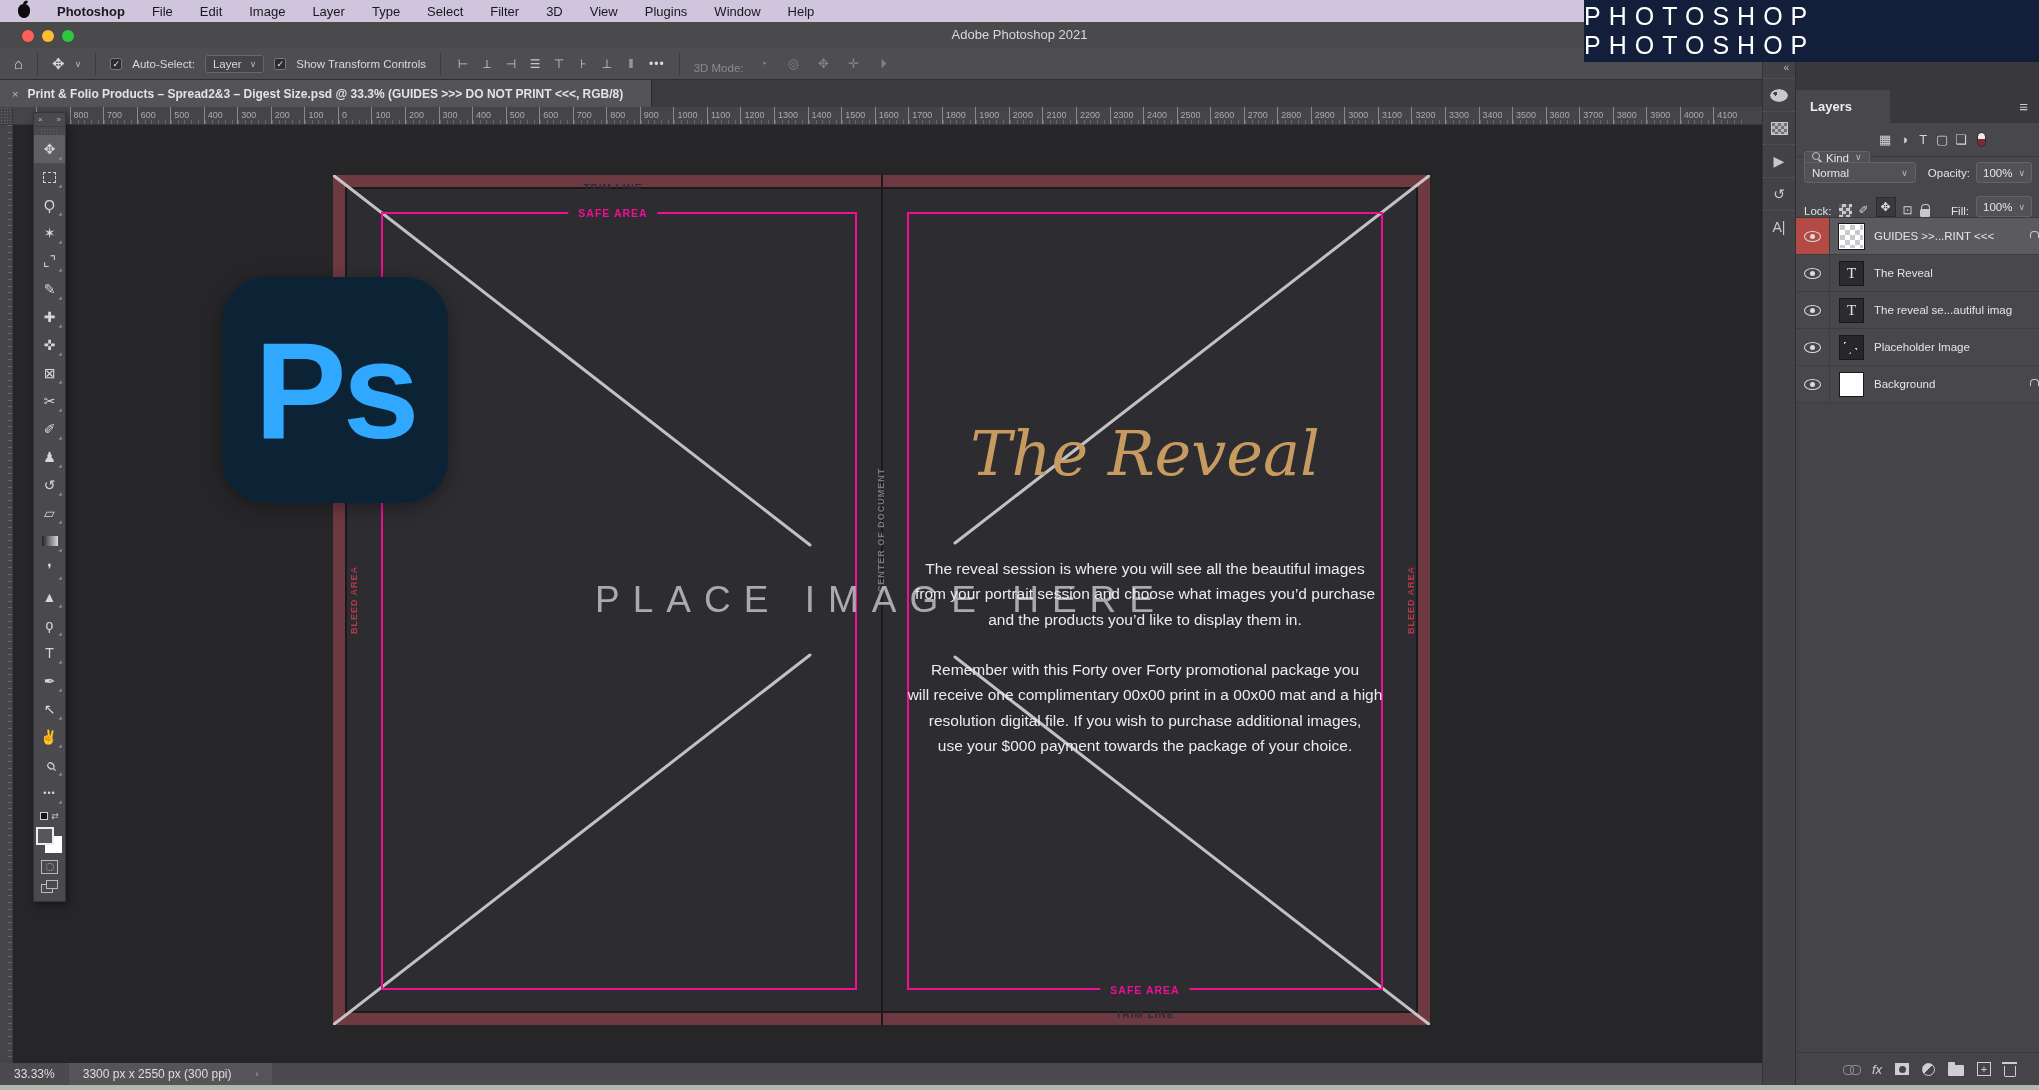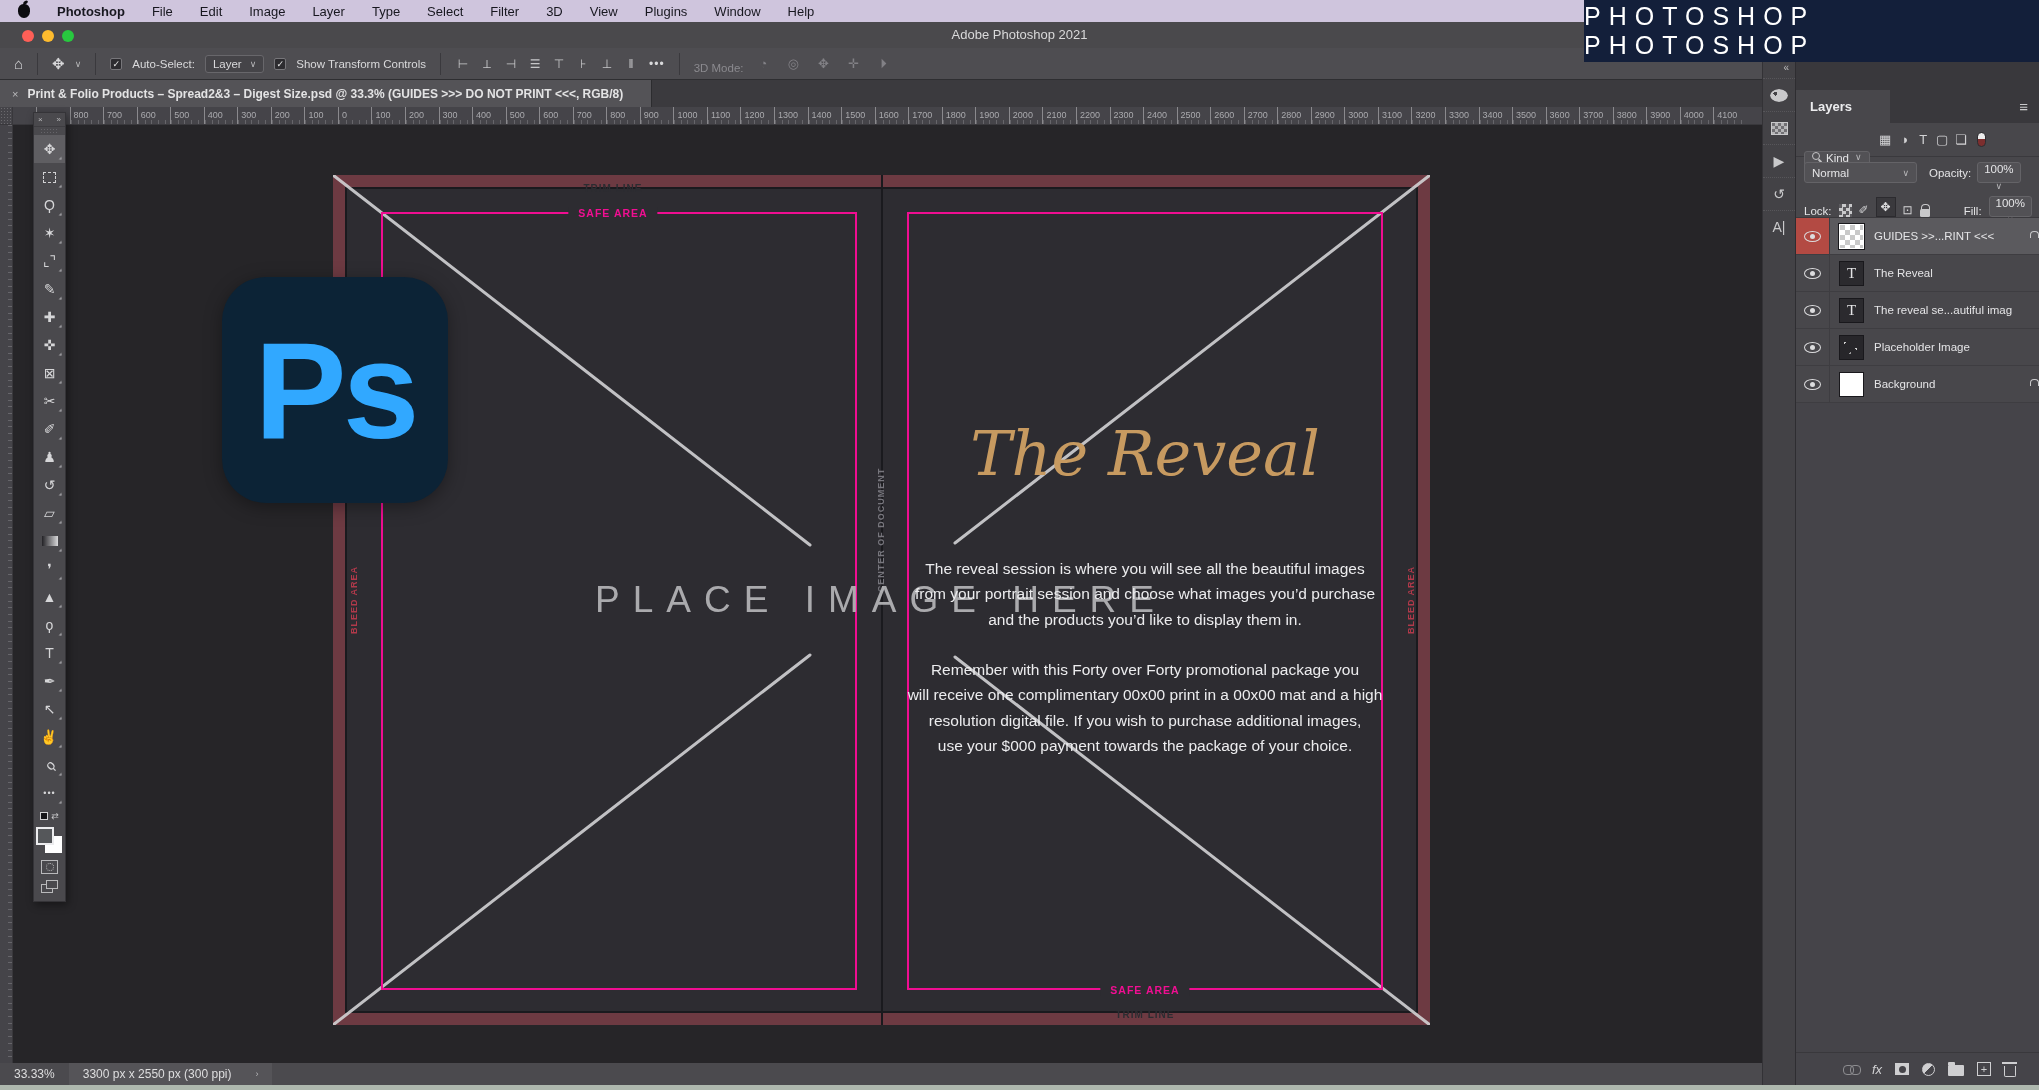--- a/index.html
+++ b/index.html
@@ -157,21 +157,21 @@
   .kind-box { display:flex; gap:6px; background:#525155; border:1px solid #646367;
     border-radius:3px; height:22px; padding:0 7px;margin-top:44px; }
   .kind-box .mag-ico { width:8px; height:8px; border-width:1.5px; }
   .kind-box .mag-ico::after { width:1.5px; height:4px; left:6px; top:6px; }
   .filt-ico { font-size:13px; color:#d2d2d4; width:17px; text-align:center; }
   .pill-toggle { width:9px; height:15px; border-radius:5px; background:linear-gradient(#ededed 50%, #7c2e2e 50%); border:1px solid #2d2c30;}
   .lp-blend { position:absolute; left:0; top:95px; width:244px; height:31px; display:flex; align-items:center; gap:6px; padding:0 8px; }
   .blend-select { display:flex; align-items:center; justify-content:space-between; background:#525155;
     border:1px solid #646367; border-radius:3px; height:21px; width:113px; padding:0 7px;}
   .small-val { display:flex; align-items:center; gap:6px; background:#525155; border:1px solid #646367;
-    border-radius:3px; height:21px; padding:0 6px;flex-direction:column;}
+    border-radius:3px; height:21px; padding:0 6px;}
   .lp-lock { position:absolute; left:0; top:126px; width:244px; height:30px; border-bottom:1px solid #3a393d;
     display:flex; align-items:flex-end; gap:7px; padding:0 8px;}
   .lock-mini { font-size:12px; color:#d2d2d4; }
   .lock-check { width:13px; height:13px; background:repeating-conic-gradient(#c9c9cb 0 25%, #5b5a5e 0 50%) 0 0/7px 7px; }
   .lock-move-box { width:20px; height:20px; background:#3a393d; border:1px solid #2c2b2f; display:flex; align-items:center; justify-content:center; color:#e2e2e4; font-size:12px;}
   .lock-ico { position:relative; width:10px; height:8px; background:#c9c9cb; border-radius:1.5px; margin-top:5px;}
   .lock-ico::before { content:""; position:absolute; left:1.5px; top:-5px; width:7px; height:6px;
     border:1.5px solid #c9c9cb; border-bottom:none; border-radius:4px 4px 0 0;}
   .lp-rows { position:absolute; left:0; top:156px; width:244px; }
   .layer-row { position:relative; height:37px; display:flex; align-items:center; border-bottom:1px solid #3e3d41; background:#48474b;}

